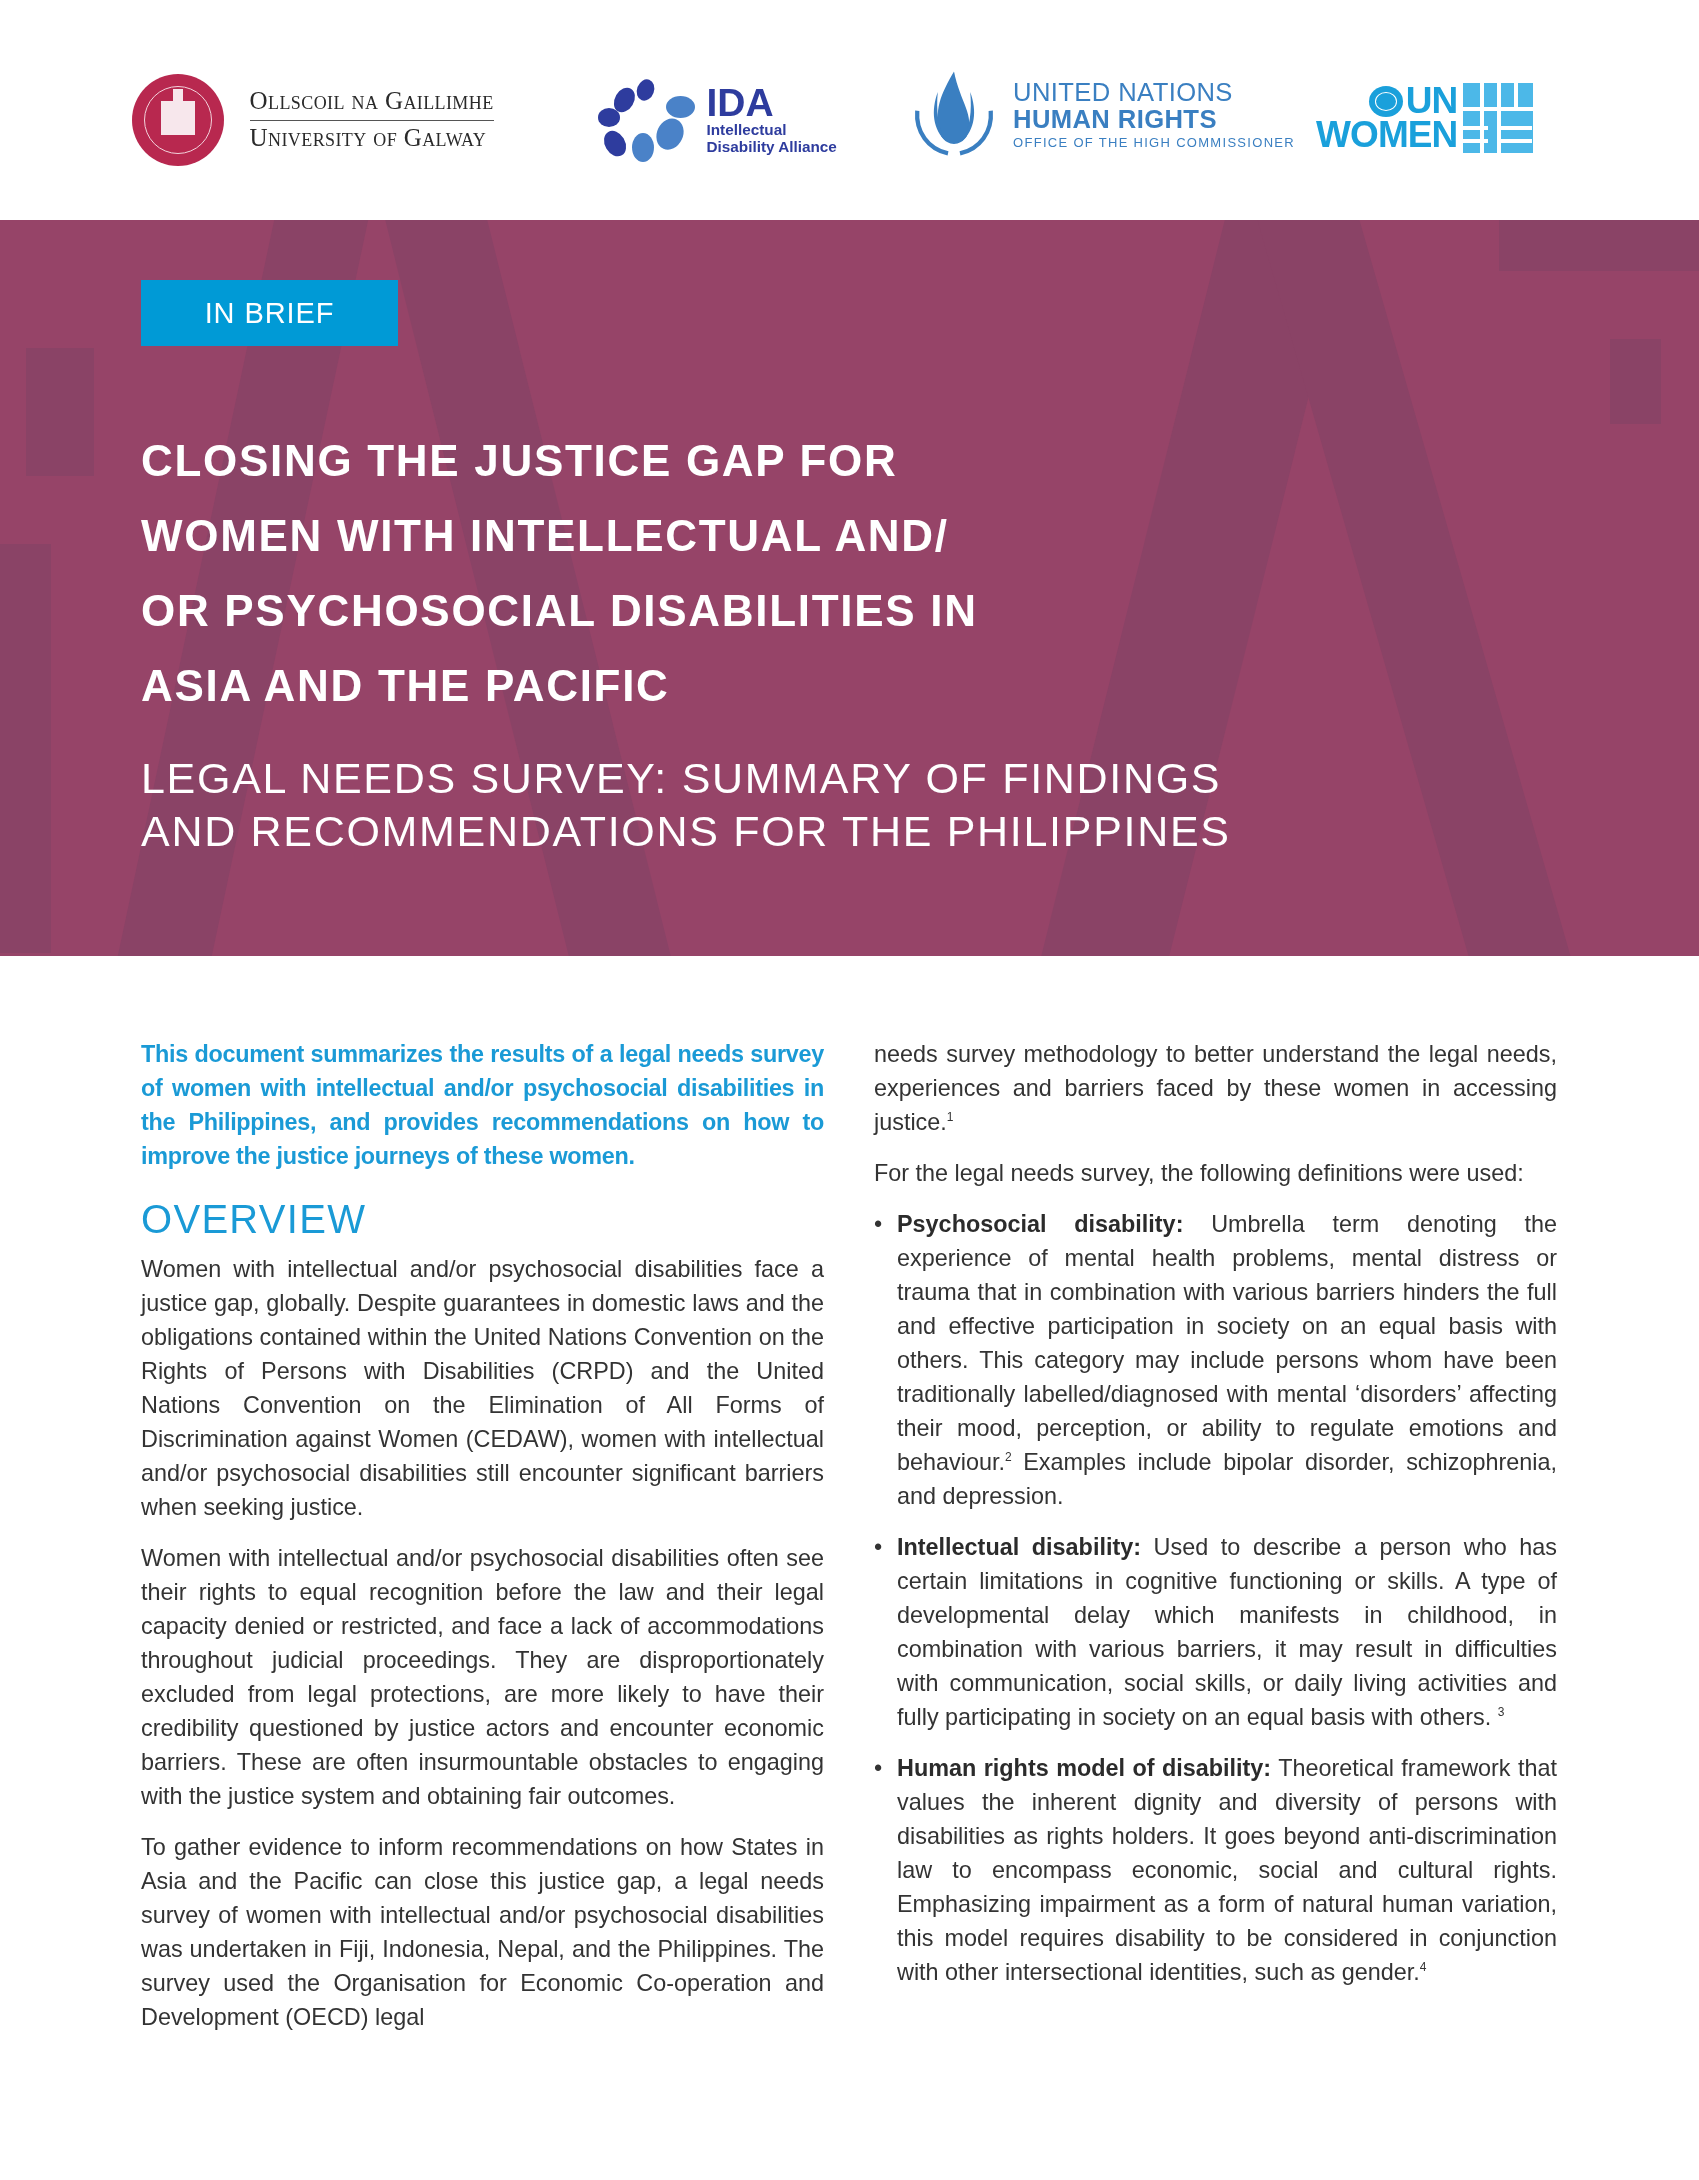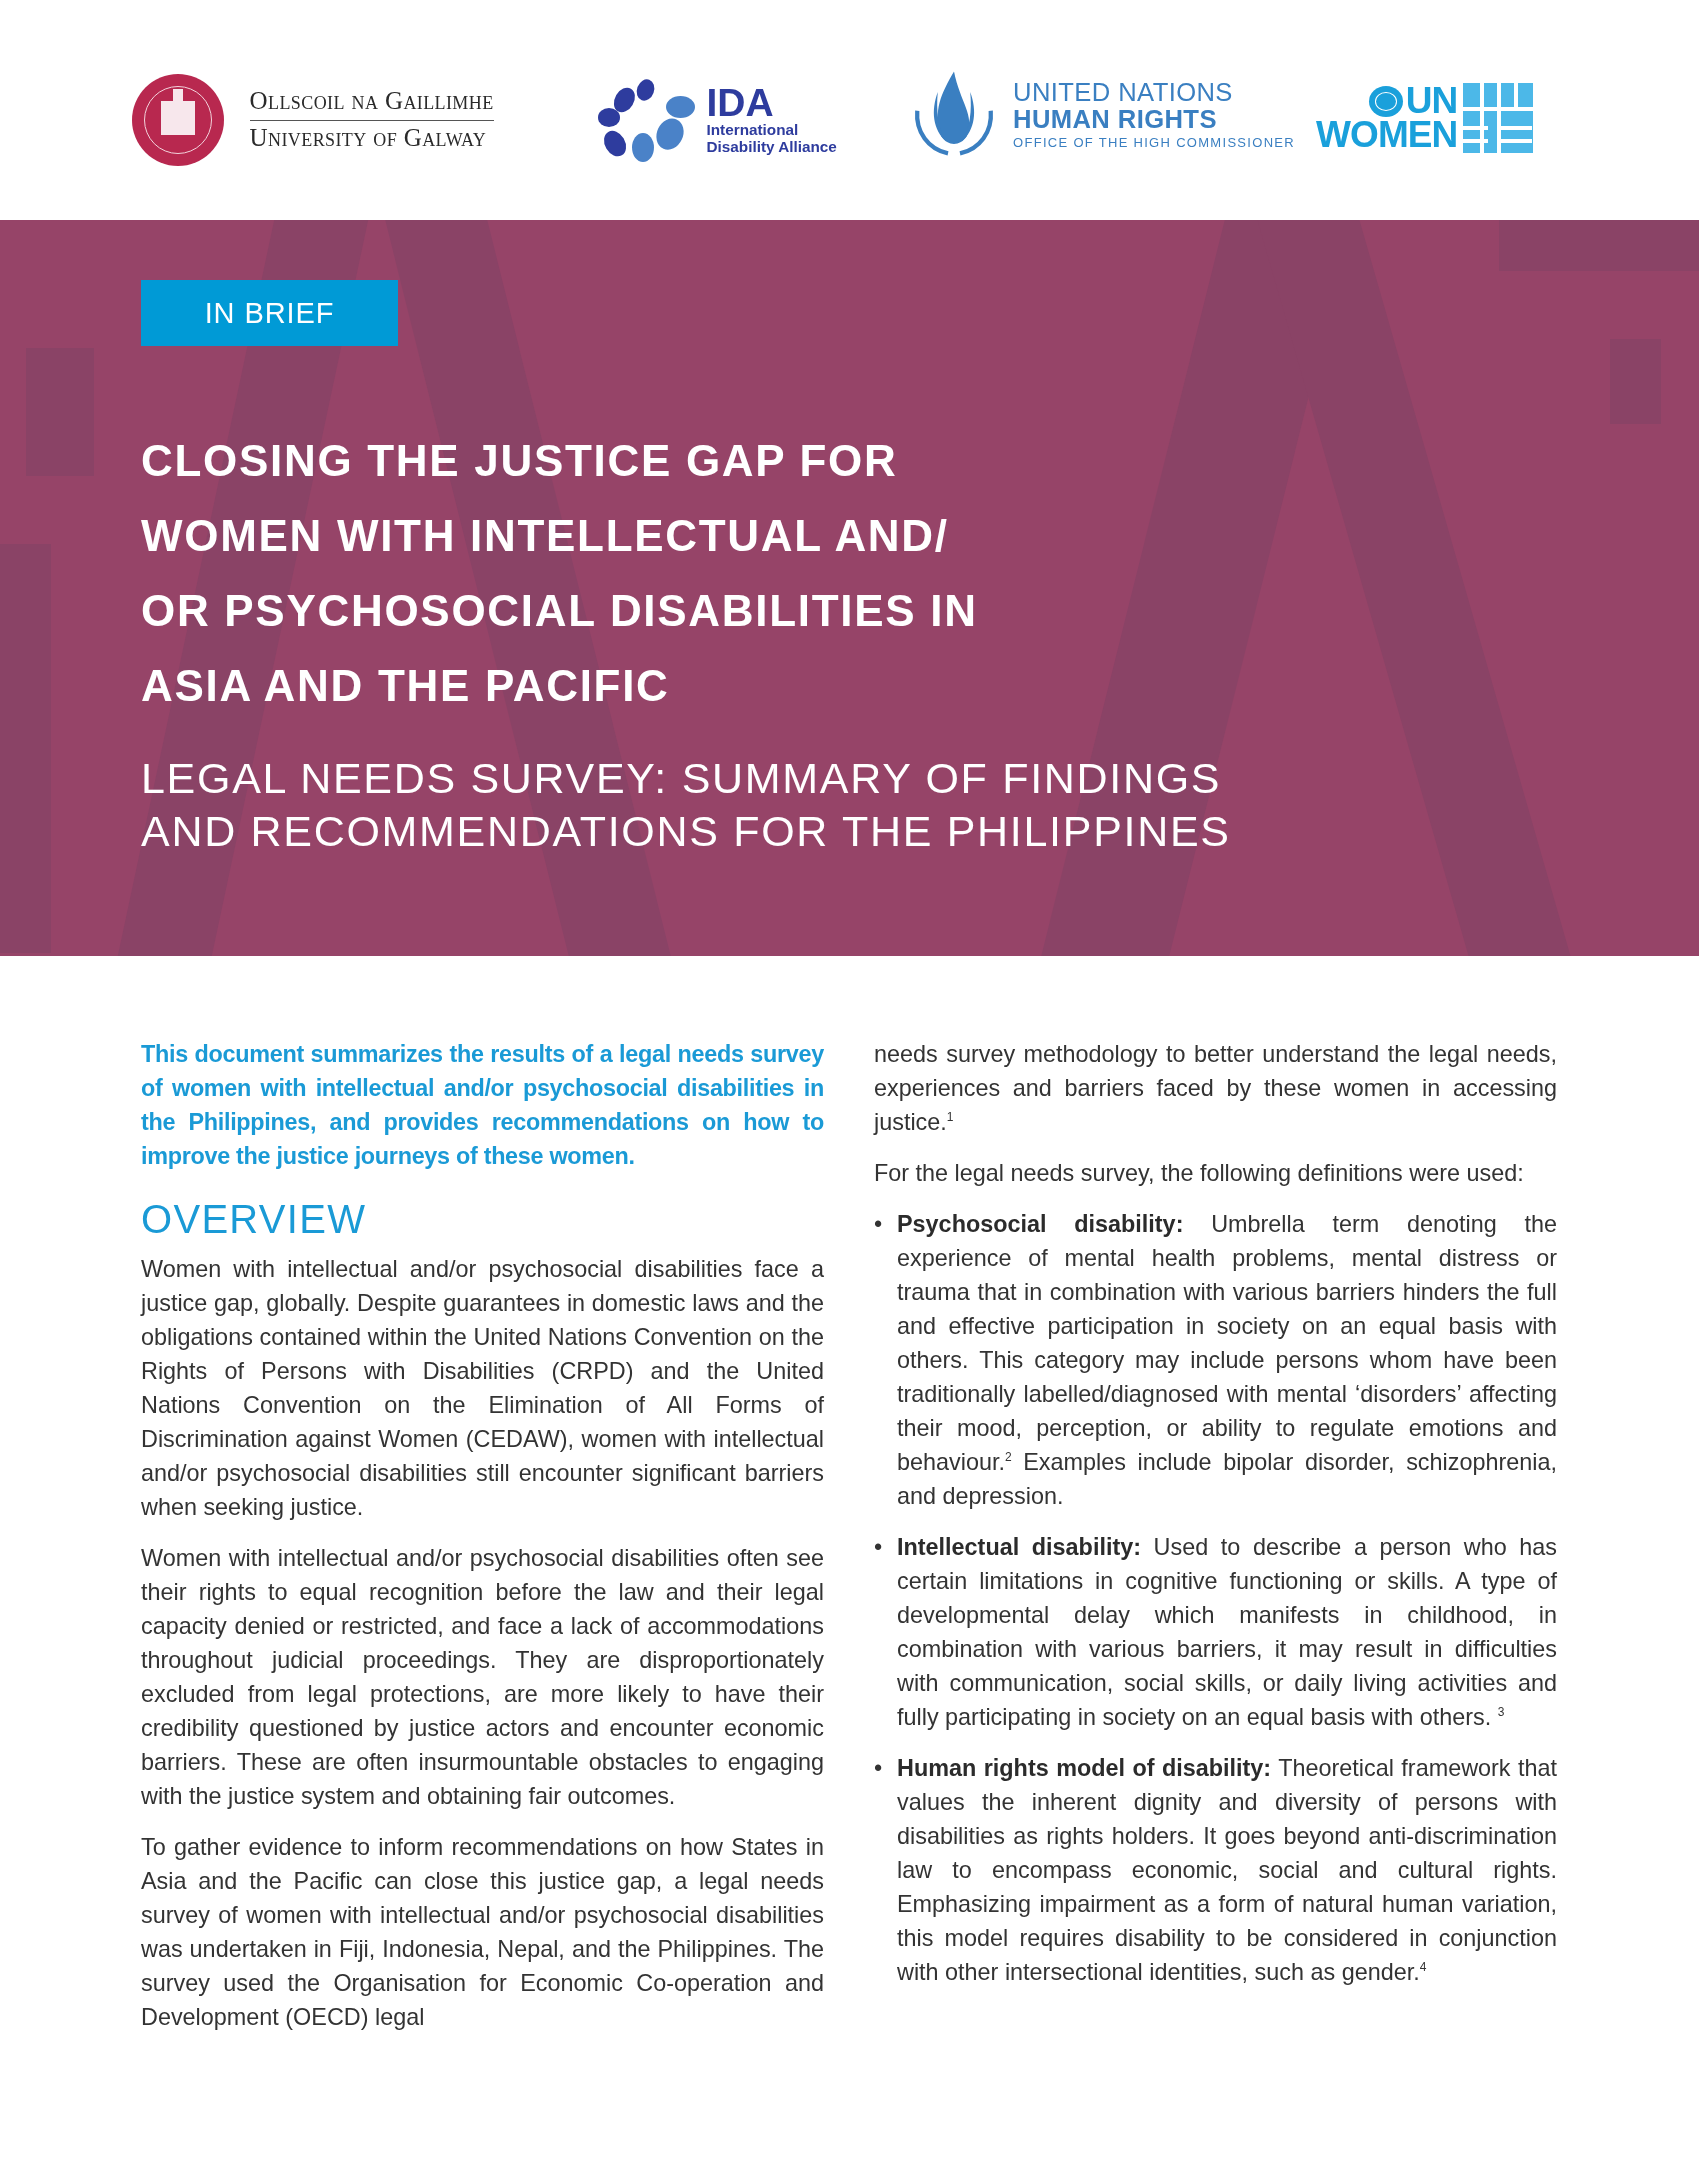--- a/index.html
+++ b/index.html
@@ -85,21 +85,21 @@
       <span style="left:41px;top:1.7px;width:17px;height:22px;background:#2e3c9e;transform:rotate(20deg)"></span>
       <span style="left:19px;top:10.2px;width:19px;height:25.6px;background:#2e3c9e;transform:rotate(30deg)"></span>
       <span style="left:1.7px;top:31px;width:22px;height:19px;background:#2e3c9e"></span>
       <span style="left:8.5px;top:53px;width:20.4px;height:27px;background:#2e3c9e;transform:rotate(-30deg)"></span>
       <span style="left:36px;top:56px;width:22px;height:29px;background:#4a82c8"></span>
       <span style="left:61px;top:41px;width:25.6px;height:32px;background:#4a82c8;transform:rotate(25deg)"></span>
       <span style="left:70px;top:19px;width:29px;height:22px;background:#4a82c8"></span>
     </div>
     <div class="ida-text">
       <div class="big">IDA</div>
-      <div class="small">International</div>
+      <div class="small">Intellectual</div>
       <div class="small">Disability Alliance</div>
     </div>
   </div>
 
   <div class="logo ohchr">
     <div class="ohchr-emblem">
       <svg width="94" height="94" viewBox="0 0 110 110">
         <path d="M55 4 C40 30 30 50 40 80 C48 92 62 92 70 80 C80 55 62 40 55 4 Z" fill="#3a7fc1"></path>
         <path d="M36 28 C28 50 30 72 46 86 C36 70 34 50 36 28 Z" fill="#3a7fc1"></path>
         <path d="M74 28 C82 50 80 72 64 86 C74 70 76 50 74 28 Z" fill="#3a7fc1"></path>

